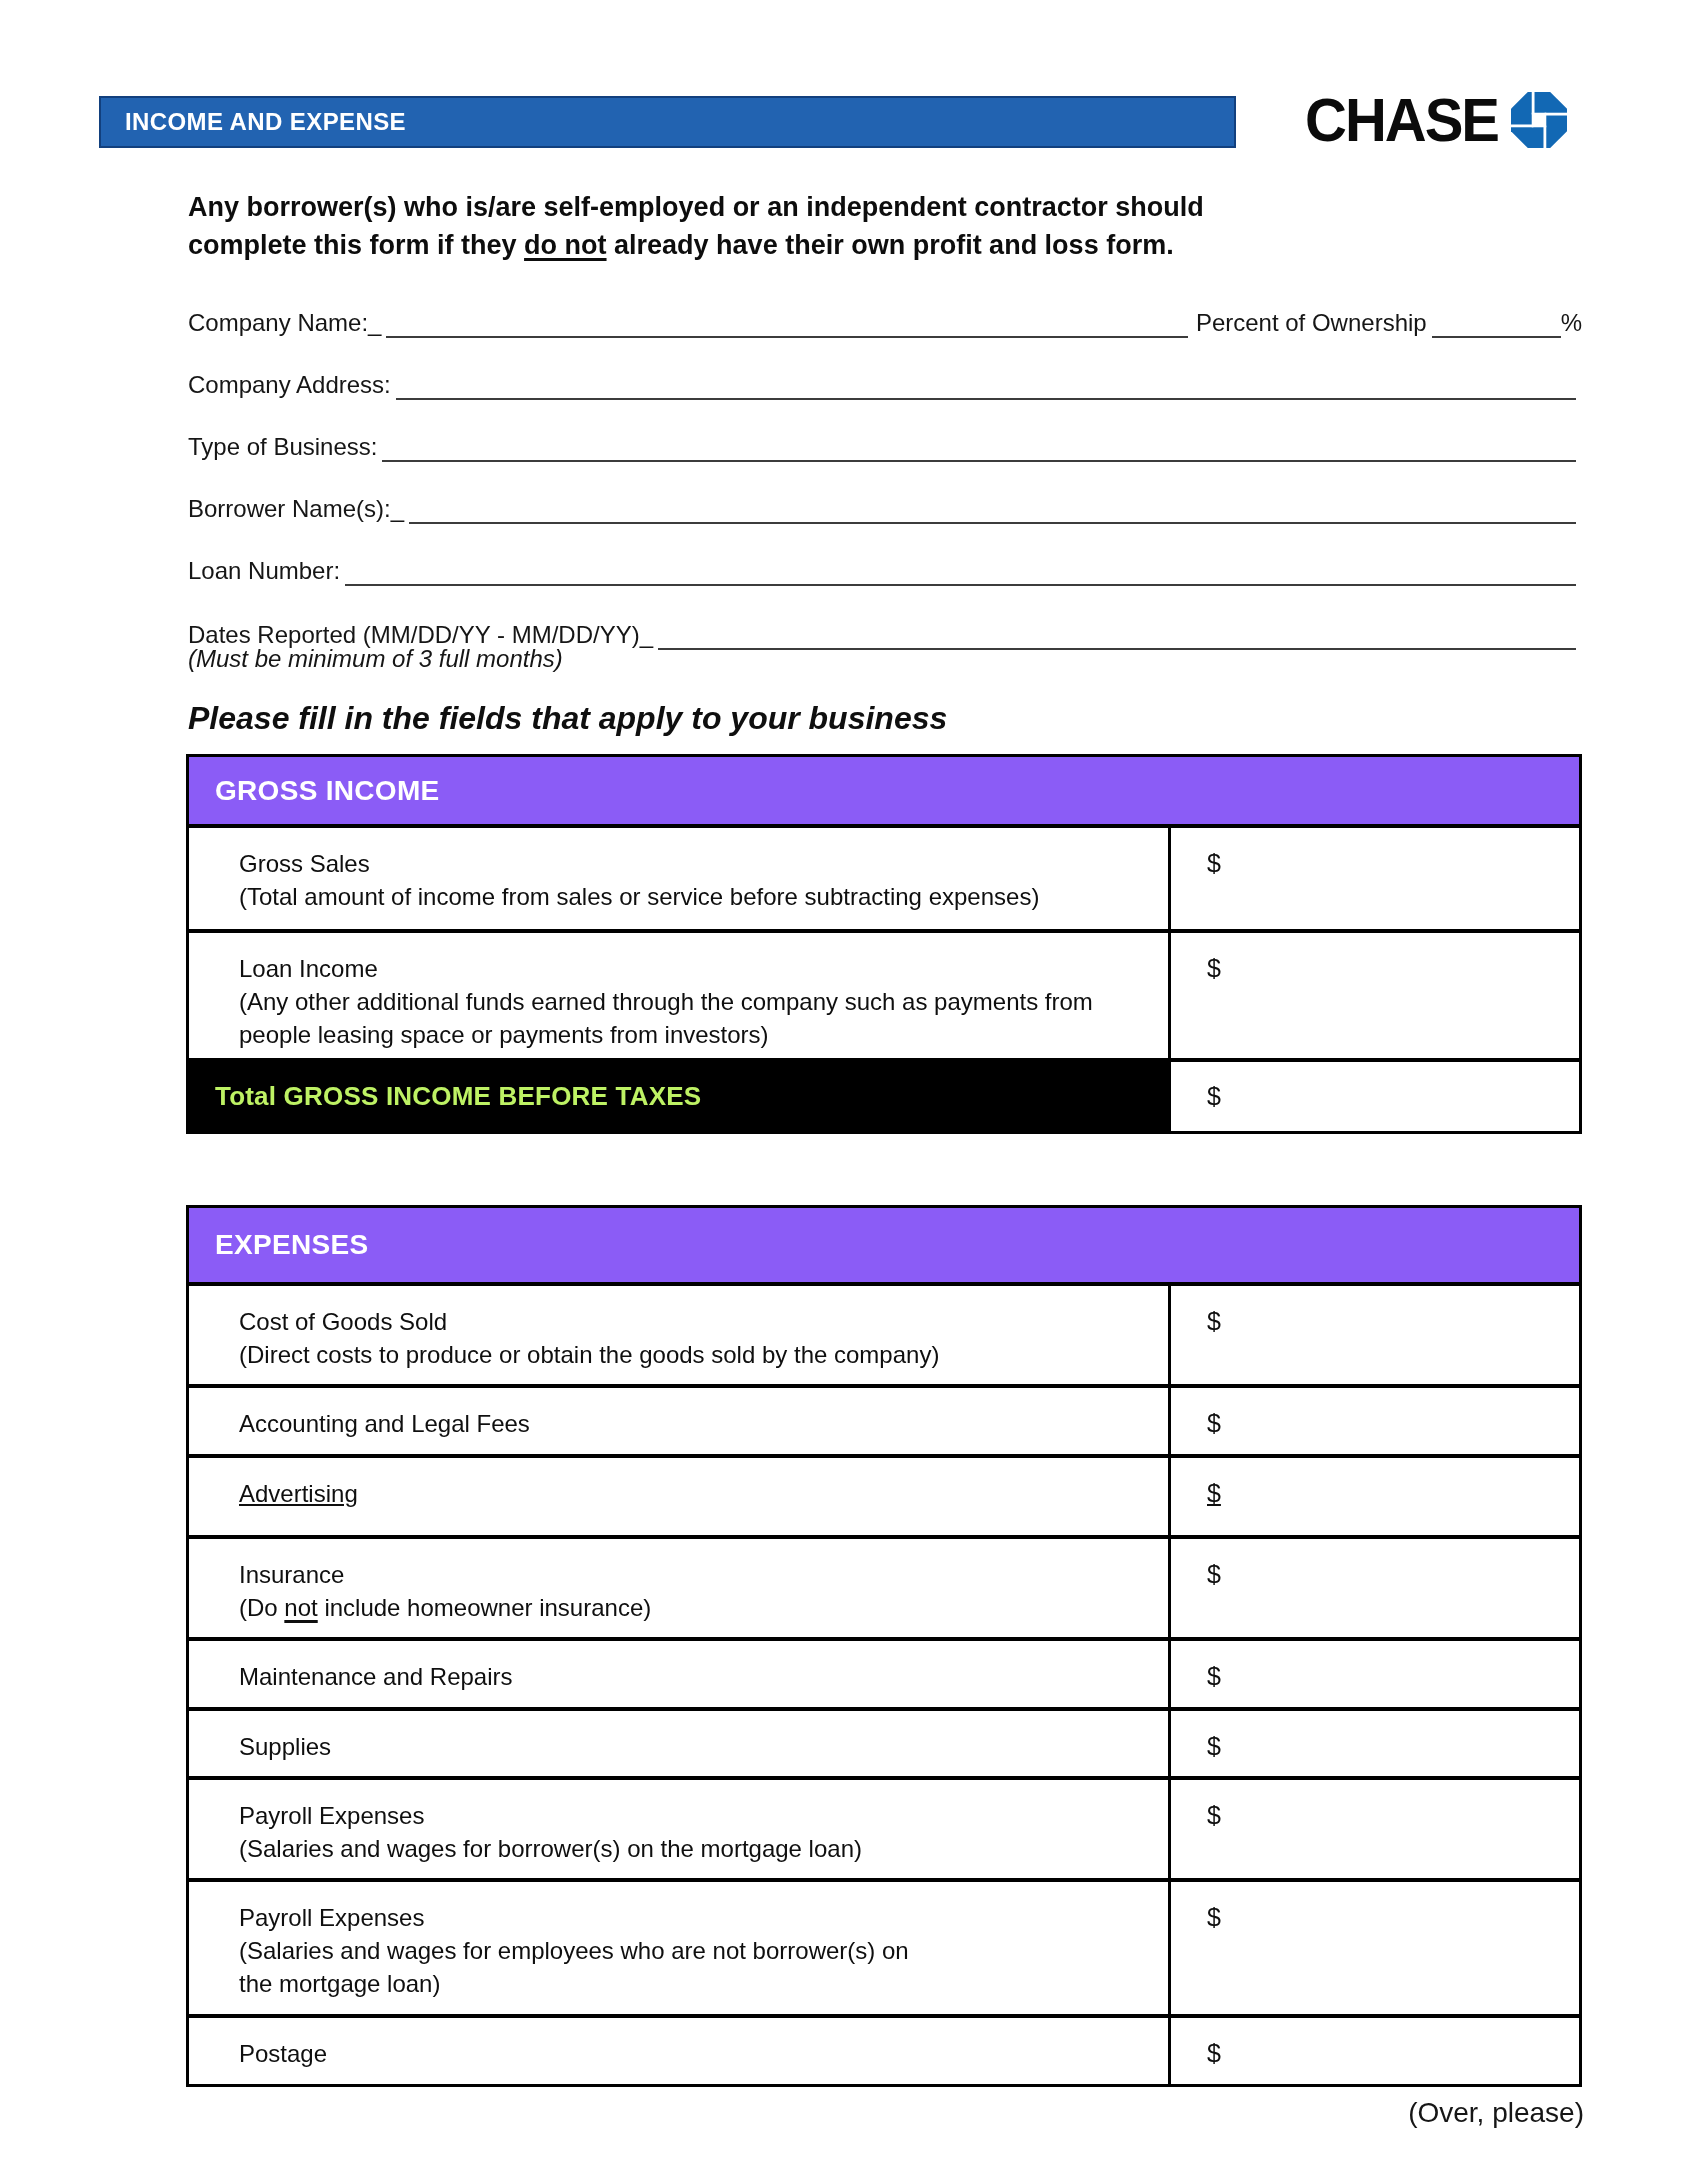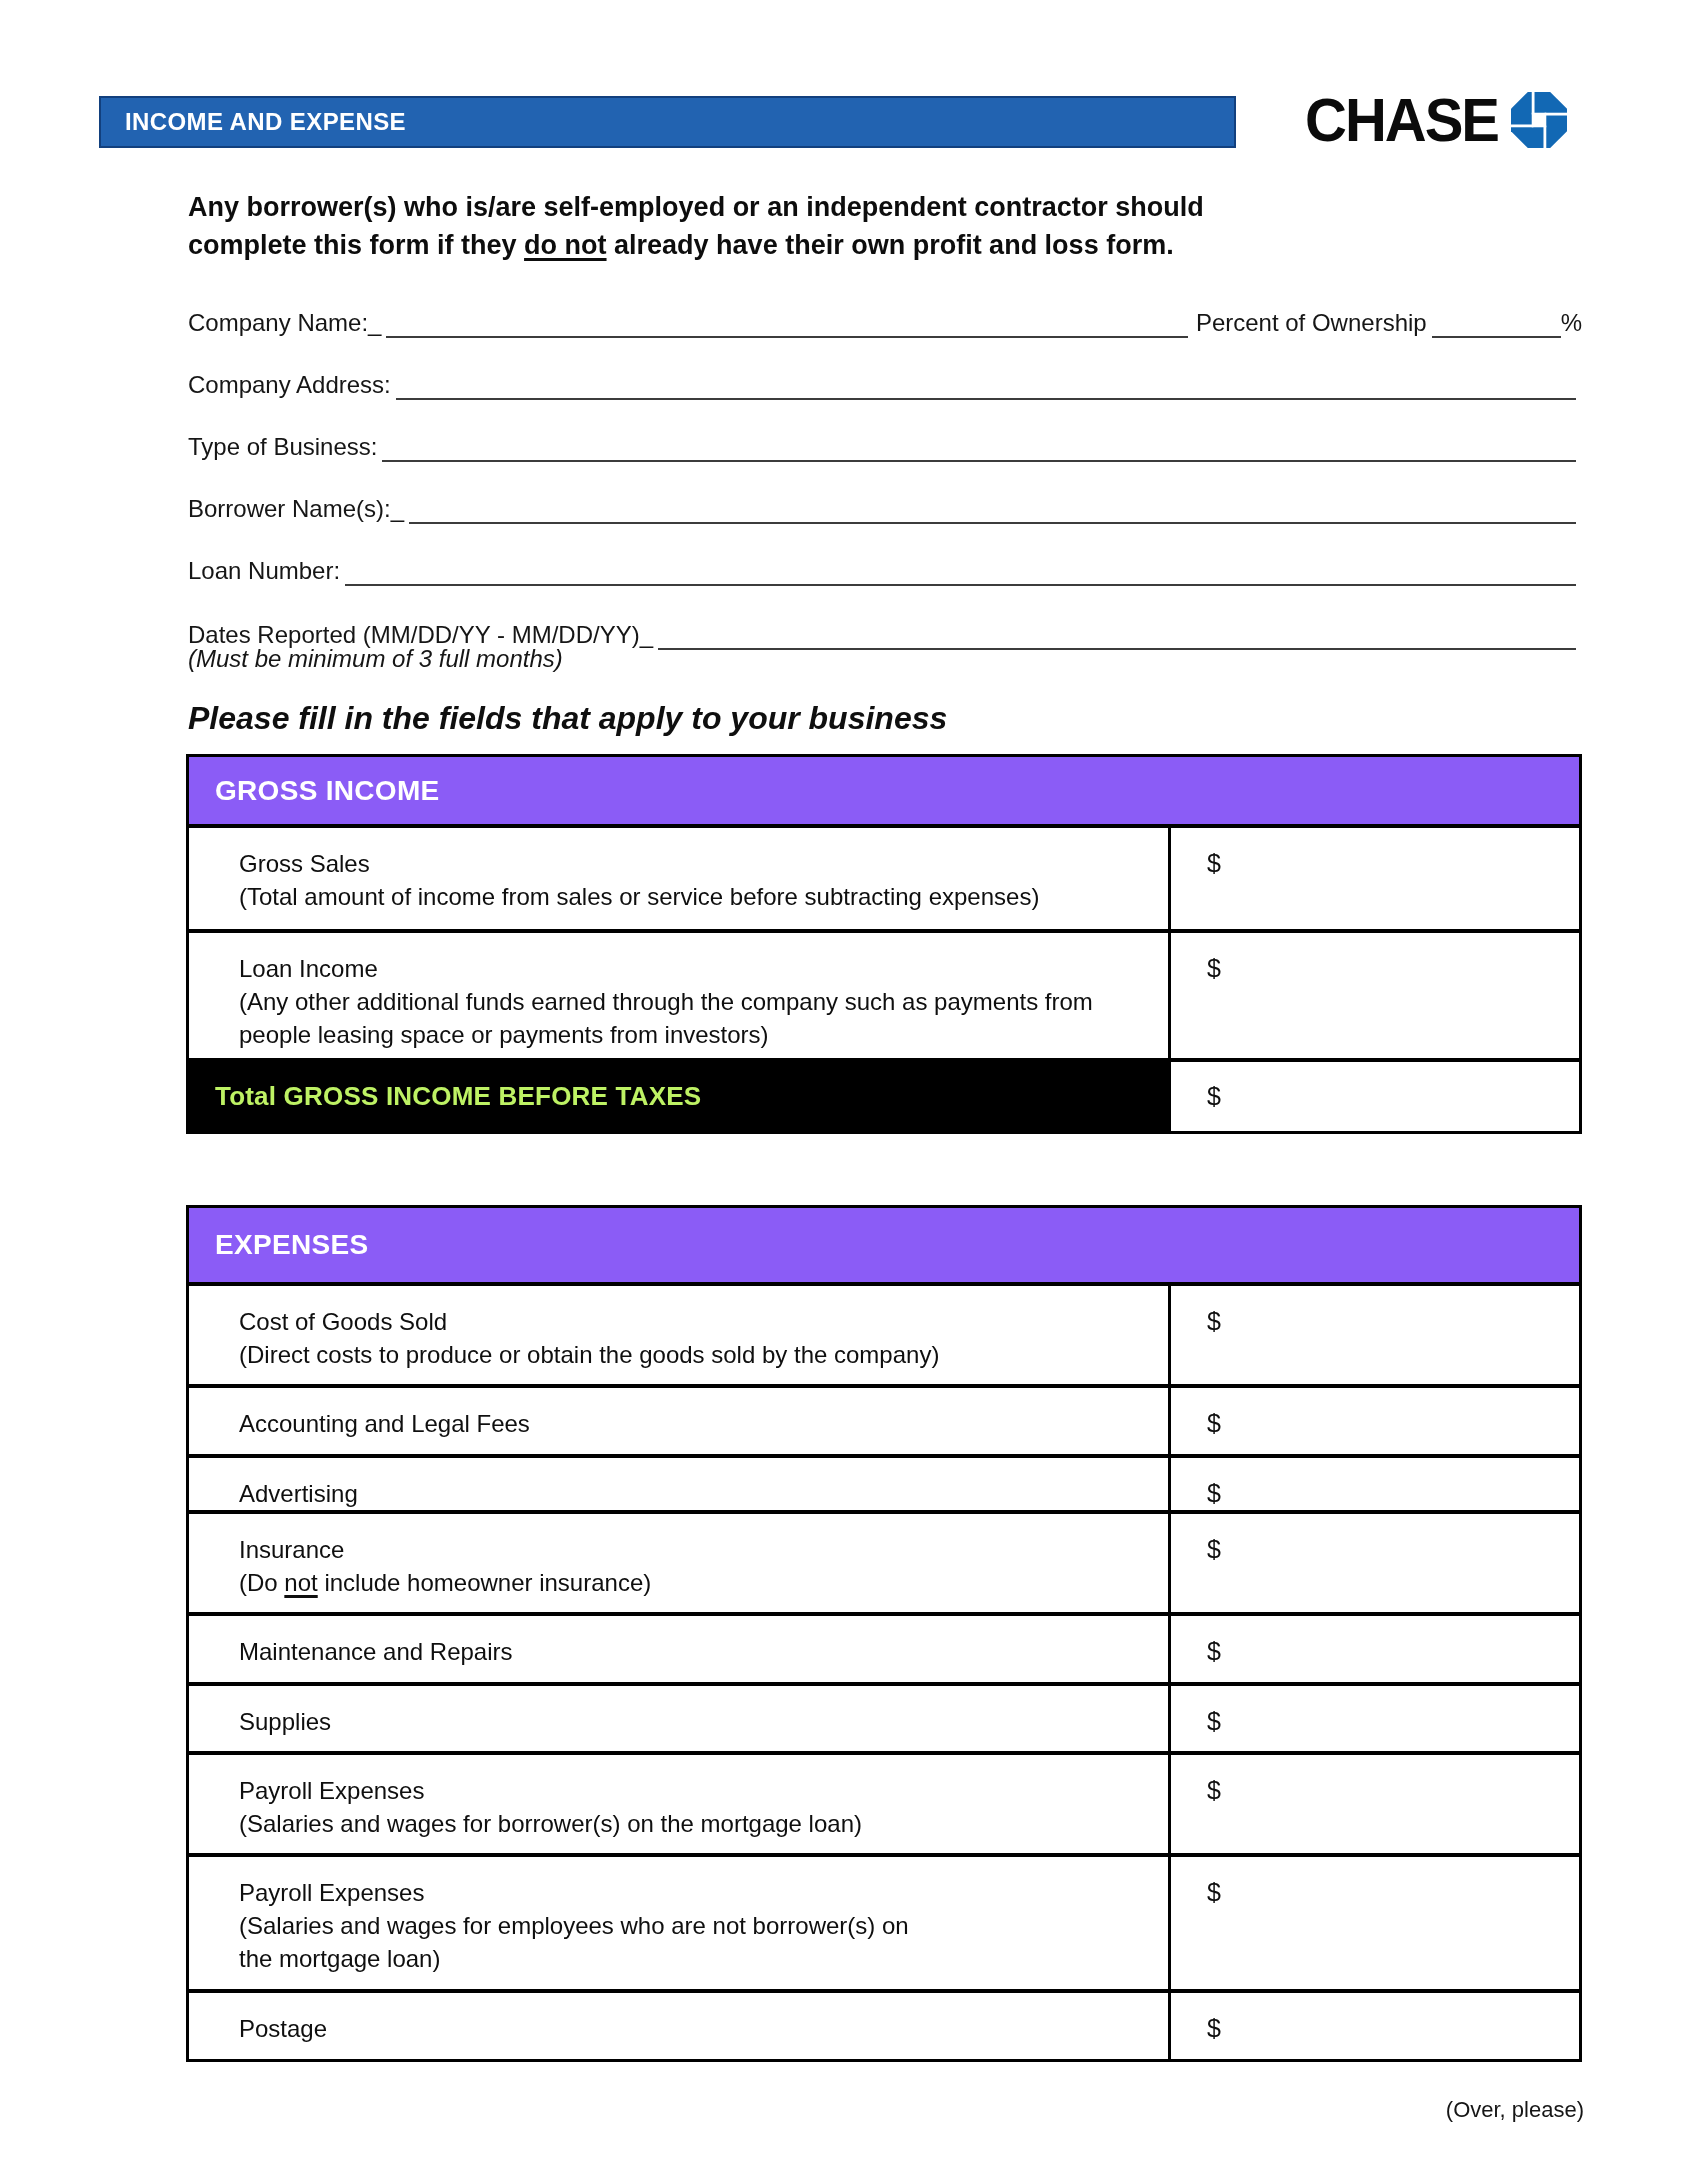--- a/index.html
+++ b/index.html
@@ -74,21 +74,21 @@
   .cell-amount { flex:1 1 auto; padding:19px 0 0 36px; }
   .dollar { font-size:25px; line-height:33px; }
   .total-label {
     width:982px; background:#000; color:#bef264; font-weight:bold; font-size:26px;
     display:flex; align-items:center; padding-left:26px; border-right:3px solid #000;
     letter-spacing:0.2px;
   }
   .cell-amount.centered { display:flex; align-items:center; padding-top:0; }
 
   .over-note {
-    position:absolute; top:2097px; right:99px; font-size:22px; color:#161616;
+    position:absolute; top:2097px; right:99px; font-size:28px; color:#161616;
   }
 </style>
 </head>
 <body>
 
 <div class="page">
 
   <div class="banner">
     <span class="banner-title">INCOME AND EXPENSE</span>
   </div>
@@ -189,21 +189,21 @@
 
     <div class="trow" style="height:70px;">
       <div class="cell-desc">
         <div class="row-title">Accounting and Legal Fees</div>
       </div>
       <div class="cell-amount">
         <span class="dollar">$</span>
       </div>
     </div>
 
-    <div class="trow" style="height:56px;">
+    <div class="trow" style="height:81px;text-decoration:underline;">
       <div class="cell-desc">
         <div class="row-title">Advertising</div>
       </div>
       <div class="cell-amount">
         <span class="dollar">$</span>
       </div>
     </div>
 
     <div class="trow" style="height:102px;">
       <div class="cell-desc">

